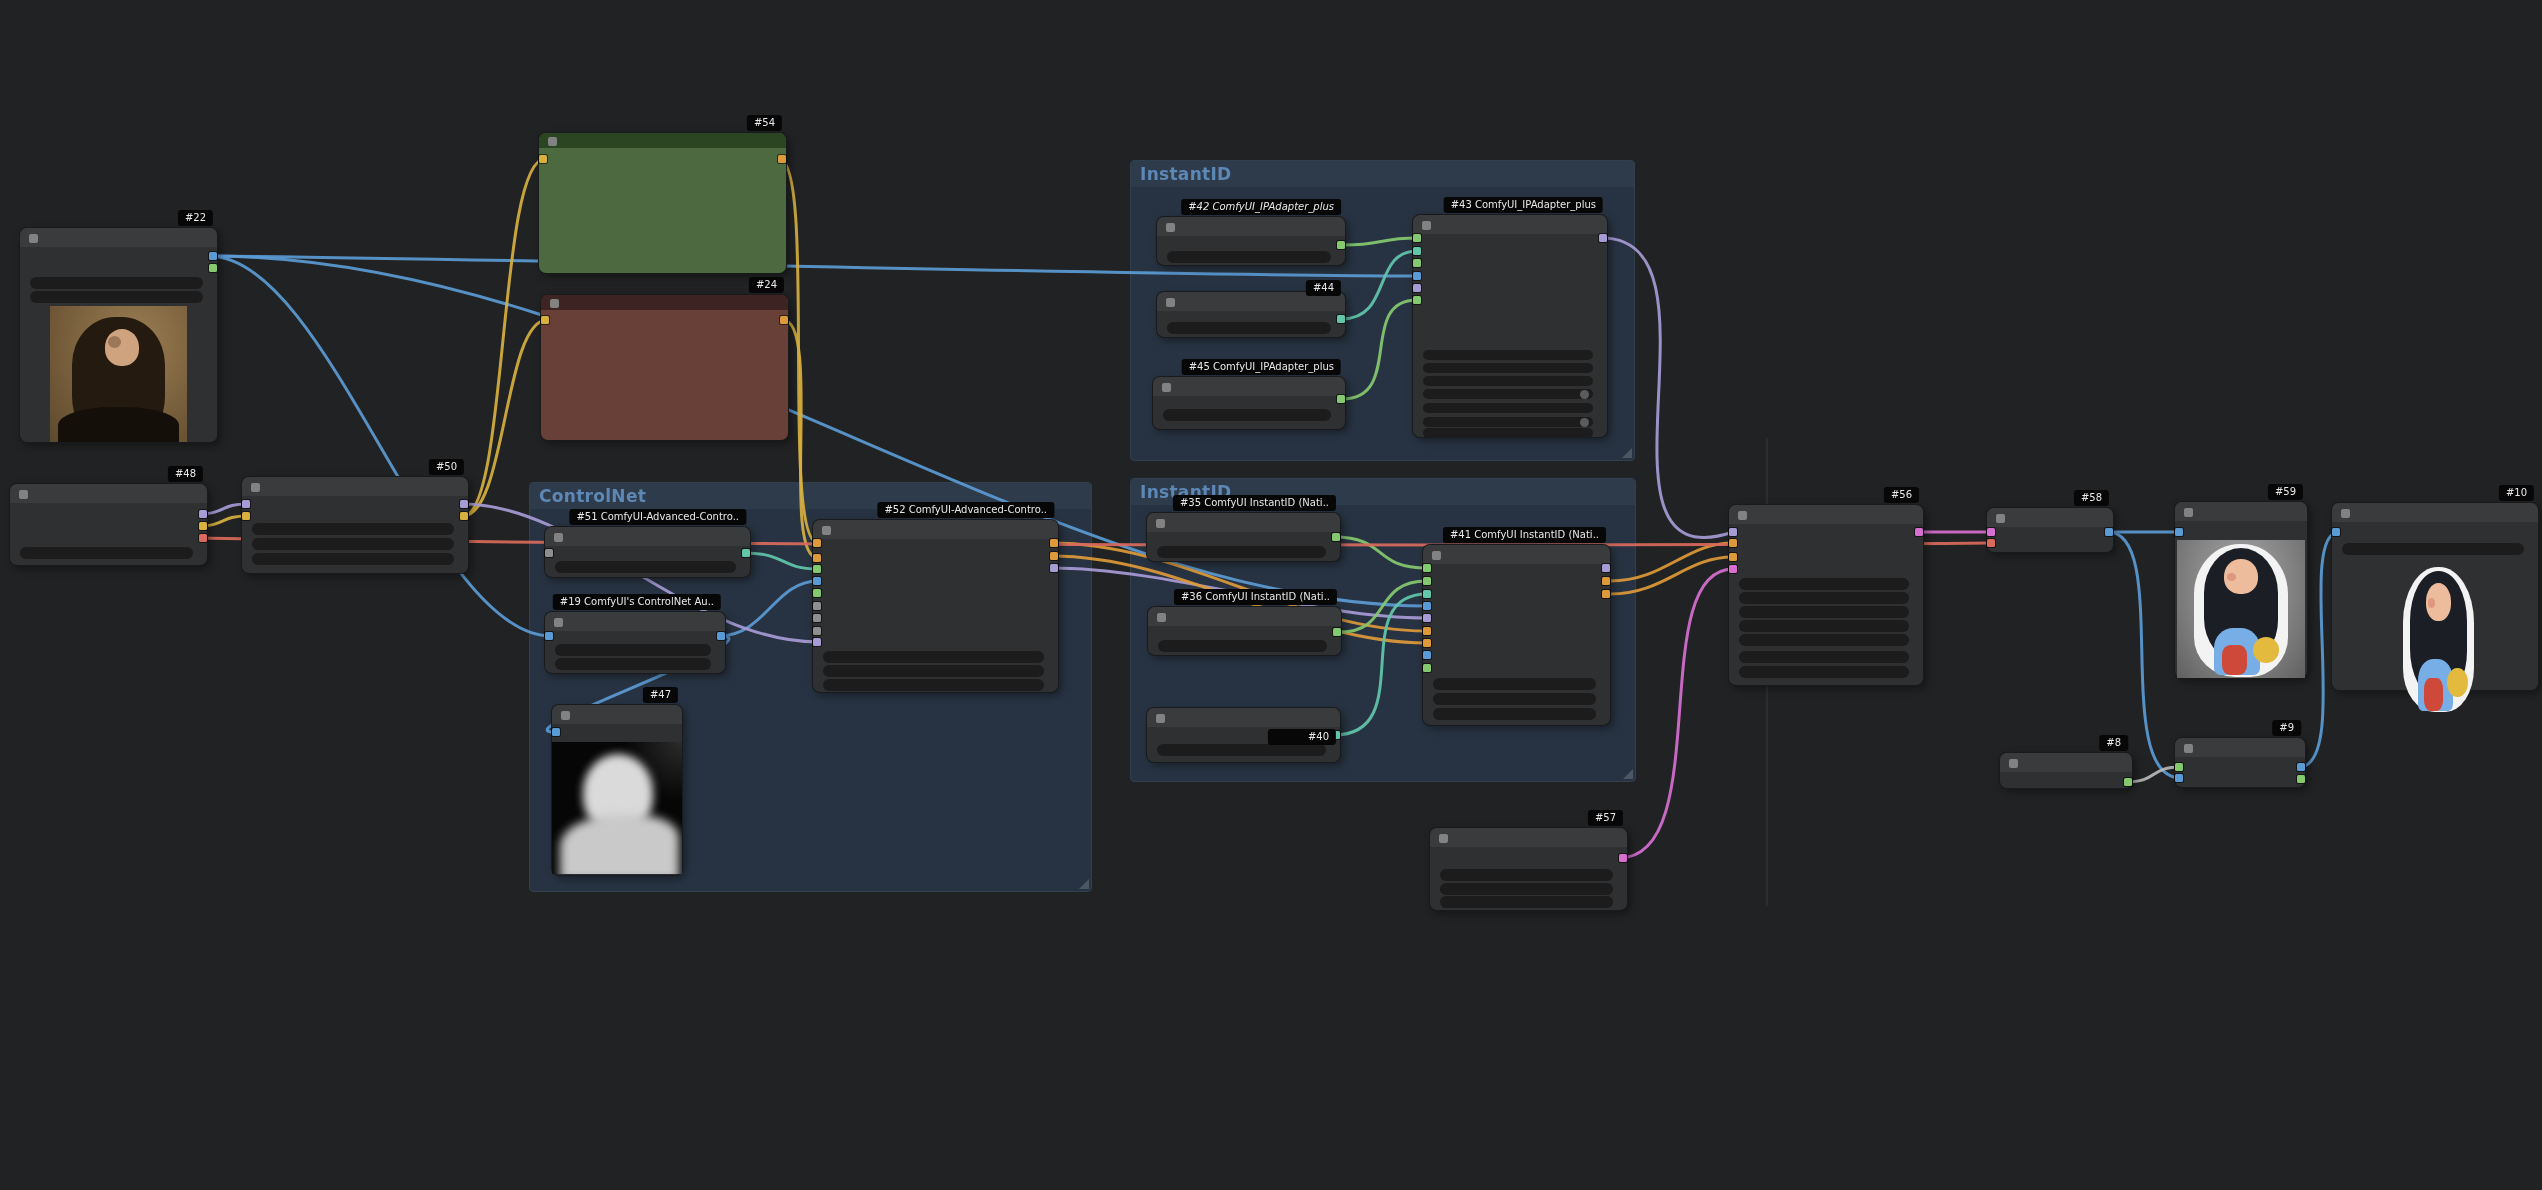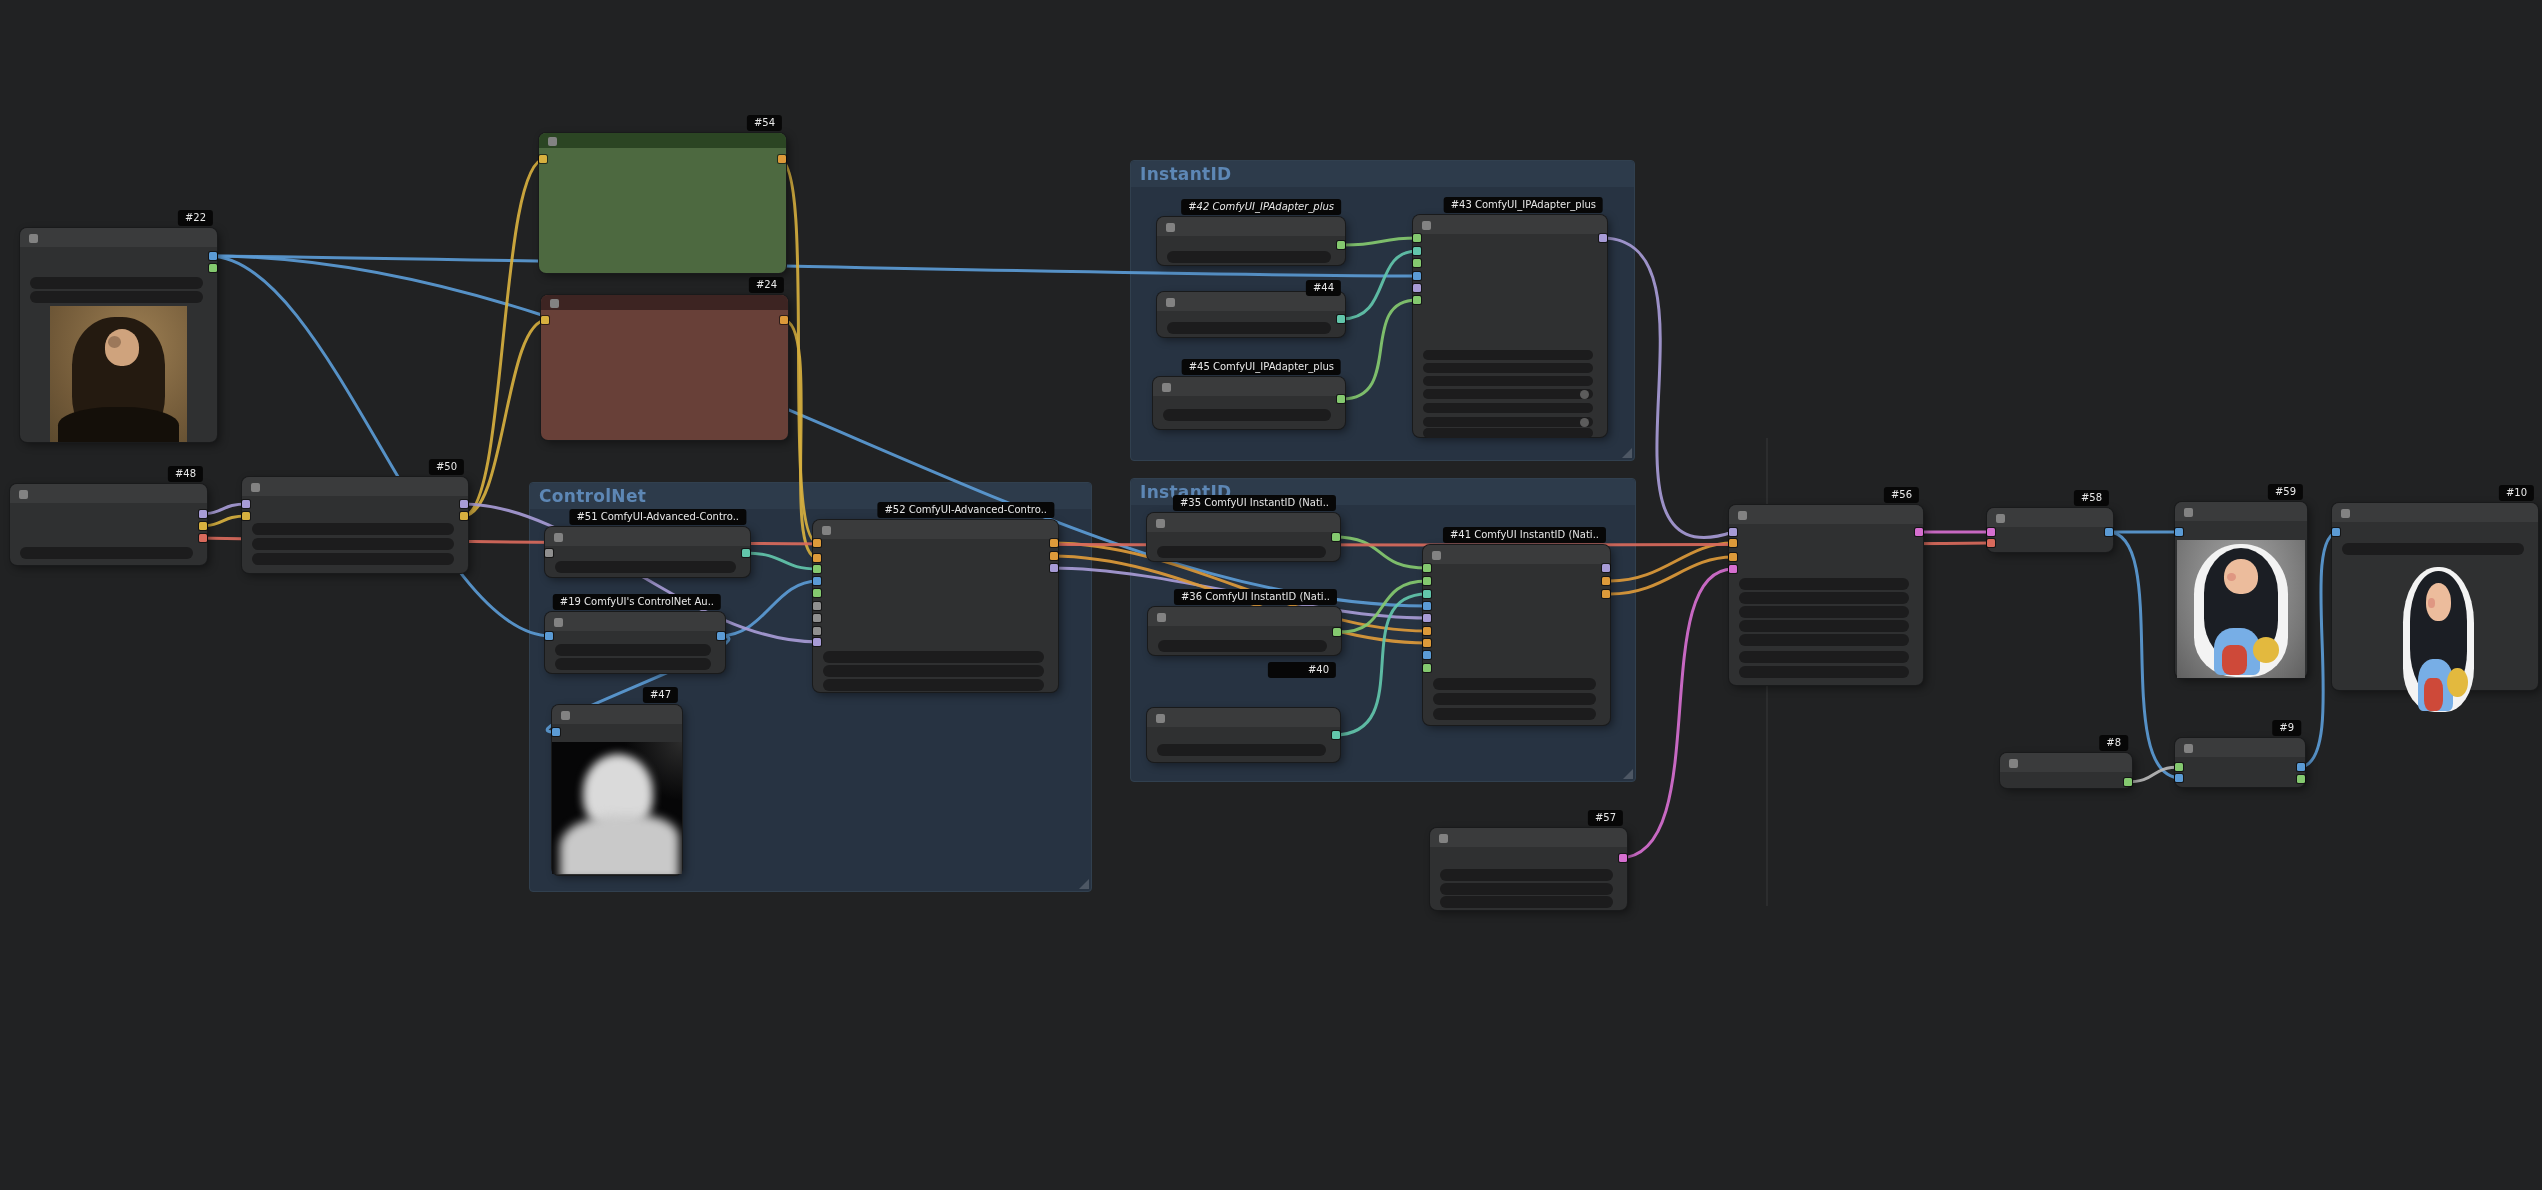--- a/index.html
+++ b/index.html
@@ -271,21 +271,21 @@
       <div class="port" style="background: rgb(132, 201, 111); right: 0px; top: 21px;"></div>
       <div class="widget" style="left: 10px; right: 14px; top: 33px; height: 12px;"></div>
     </div>
     <div class="badge" style="left: 1337px; top: 589px;">#36 ComfyUI InstantID (Nati..</div>
     <div class="node " style="left: 1147px; top: 708px; width: 193px; height: 54px;">
       <div class="nheader"></div>
       <div class="collapse" style="left: 9px; top: 6px;"></div>
       <div class="port" style="background: rgb(98, 198, 171); right: 0px; top: 23px;"></div>
       <div class="widget" style="left: 10px; right: 14px; top: 36px; height: 12px;"></div>
     </div>
-    <div class="badge" style="left: 1336px; top: 662px; padding-left: 40px;">#40</div>
+    <div class="badge" style="left: 1336px; top: 729px; padding-left: 40px;">#40</div>
     <div class="node " style="left: 1423px; top: 545px; width: 187px; height: 180px;">
       <div class="nheader"></div>
       <div class="collapse" style="left: 9px; top: 6px;"></div>
       <div class="port" style="background: rgb(132, 201, 111); left: 0px; top: 19px;"></div>
       <div class="port" style="background: rgb(132, 201, 111); left: 0px; top: 32px;"></div>
       <div class="port" style="background: rgb(98, 198, 171); left: 0px; top: 45px;"></div>
       <div class="port" style="background: rgb(91, 155, 213); left: 0px; top: 57px;"></div>
       <div class="port" style="background: rgb(167, 155, 214); left: 0px; top: 69px;"></div>
       <div class="port" style="background: rgb(221, 154, 58); left: 0px; top: 82px;"></div>
       <div class="port" style="background: rgb(221, 154, 58); left: 0px; top: 94px;"></div>

